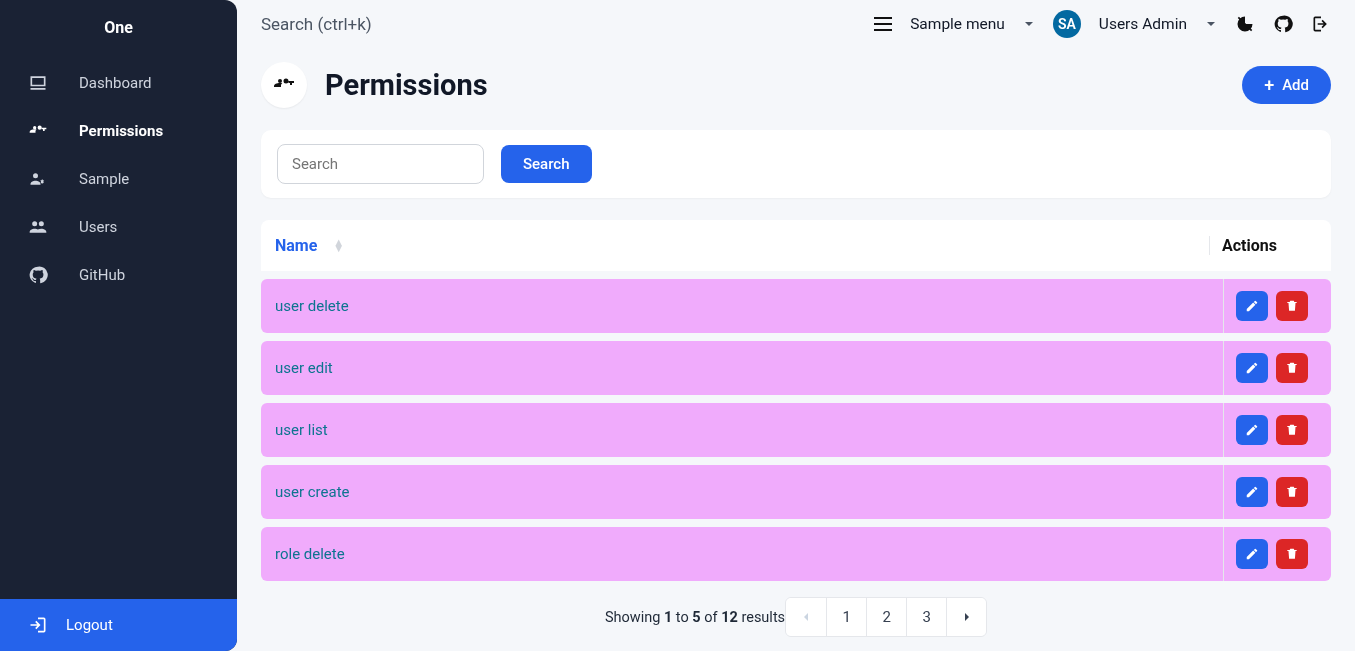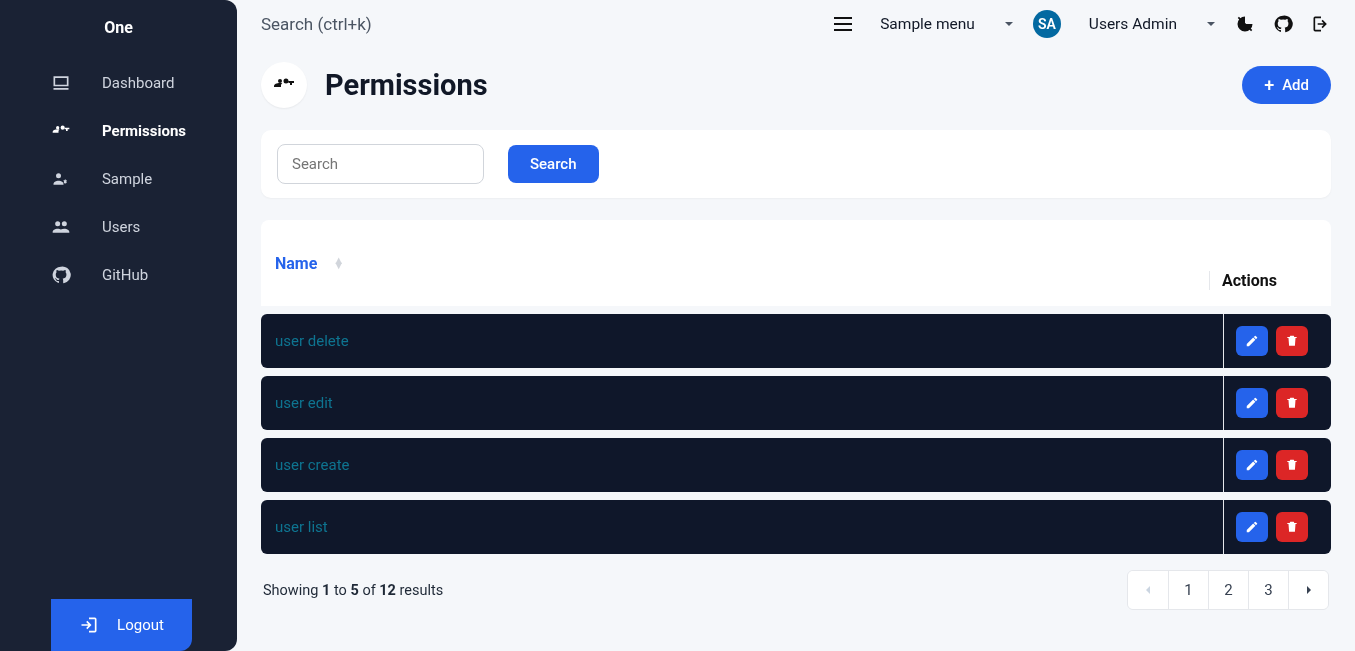--- a/index.html
+++ b/index.html
@@ -1,64 +1,64 @@
 <!DOCTYPE html>
 <html><head>
 <meta charset="utf-8">
 <style>
 * { margin:0; padding:0; box-sizing:border-box; font-family:-apple-system,BlinkMacSystemFont,"Segoe UI",Roboto,sans-serif; }
 body { background:#f5f7fa; display:flex; height:651px; width:1355px; overflow:hidden; color:#111827; }
 
 
-.sidebar { width:237px; background:#1a2234; display:flex; flex-direction:column; border-radius:0 12px 12px 0;align-items:center; }
+.sidebar { width:237px; background:#1a2234; display:flex; flex-direction:column; border-radius:0 12px 12px 0; }
 .brand { text-align:center; font-weight:700; color:#fff; padding:18px 0 14px; font-size:16px; }
 .nav { flex:1; padding-top:8px; }
 .nav-item { display:flex; align-items:center; gap:31px; padding:14px 28px; color:#cfd4de; cursor:pointer; font-size:15px; }
 .nav-item.active { color:#fff; font-weight:700; }
 .nav-icon { width:20px; height:20px; fill:currentColor; flex-shrink:0; }
-.logout { display:flex; align-items:center; gap:18px; padding:16px 28px; background:#2563eb; color:#fff; cursor:pointer; font-size:15px; border-radius:0 0 12px 0;margin-left:6px; }
+.logout { display:flex; align-items:center; gap:18px; padding:16px 28px; background:#2563eb; color:#fff; cursor:pointer; font-size:15px; border-radius:0 0 12px 0; }
 
 
 .main { flex:1; display:flex; flex-direction:column; }
 .topbar { display:flex; align-items:center; justify-content:space-between; padding:10px 24px 6px; }
 .search-hint { color:#4b5563; font-size:17px; cursor:text; }
 .topbar-right { display:flex; align-items:center; gap:18px; }
-.menu-group { display:flex; align-items:center; gap:28px; cursor:pointer; color:#111827; font-size:15.5px; }
+.menu-group { display:flex; align-items:center; gap:18px; cursor:pointer; color:#111827; font-size:15.5px; }
 .avatar { width:28px; height:28px; border-radius:50%; background:#0369a1; color:#fff; font-size:14px; font-weight:600; display:flex; align-items:center; justify-content:center; }
 .top-icon { width:20px; height:20px; fill:#111; cursor:pointer; }
 .hamburger-icon { width:18px; height:14px; }
 .chev { width:12px; height:12px; fill:#4b5563; }
 
 .content { padding:18px 24px 0; flex:1; display:flex; flex-direction:column; }
 .page-head { display:flex; align-items:center; justify-content:space-between; margin-bottom:22px; }
 .page-head-left { display:flex; align-items:center; gap:18px; }
 .page-icon-wrap { width:46px; height:46px; border-radius:50%; background:#fff; display:flex; align-items:center; justify-content:center; box-shadow:0 1px 2px rgba(0,0,0,0.06); }
 .page-icon-wrap svg { width:24px; height:24px; fill:#111; }
 .page-title { font-size:29px; font-weight:700; }
 .btn-add { background:#2563eb; color:#fff; border:none; border-radius:999px; padding:10px 22px; font-size:15px; font-weight:500; display:flex; align-items:center; gap:8px; cursor:pointer; }
 .btn-add .plus { font-size:18px; line-height:1; }
 
-.search-bar { background:#fff; border-radius:10px; padding:14px 16px; display:flex; gap:24px; align-items:center; margin-bottom:22px; box-shadow:0 1px 2px rgba(0,0,0,0.04); }
+.search-bar { background:#fff; border-radius:10px; padding:14px 16px; display:flex; gap:17px; align-items:center; margin-bottom:22px; box-shadow:0 1px 2px rgba(0,0,0,0.04); }
 .search-input { width:207px; padding:10px 14px; border:1px solid #d1d5db; border-radius:8px; font-size:15px; }
 .search-btn { background:#2563eb; color:#fff; border:none; border-radius:8px; padding:10px 22px; font-size:15px; font-weight:500; cursor:pointer; }
 
 .table-card { background:transparent; }
 .t-head { display:flex; background:#fff; border-radius:8px 8px 0 0; padding:16px 14px; font-weight:700; align-items:center; }
 .col-name { flex:1; display:flex; align-items:center; gap:16px; color:#2563eb; }
 .sort-stack { display:flex; flex-direction:column; line-height:0.5; color:#d1d5db; font-size:11px; cursor:pointer; }
-.col-actions { width:108px; text-align:left; border-left:1px solid #e5e7eb; padding-left:12px; color:#111;margin-top:35px; }
-.t-row { display:flex; background:#0f172a; margin-top:8px; border-radius:6px; align-items:center; }
+.col-actions { width:108px; text-align:left; border-left:1px solid #e5e7eb; padding-left:12px; color:#111; }
+.t-row { display:flex; background:#f0abfc; margin-top:8px; border-radius:6px; align-items:center; }
 .t-row .cell-name { flex:1; padding:18px 14px; color:#0e7490; cursor:pointer; font-size:15px; }
 .t-row .cell-actions { width:108px; border-left:1px solid #e5e7eb; padding:12px; display:flex; gap:8px; justify-content:flex-start; }
 .icon-btn { width:32px; height:30px; border:none; border-radius:6px; display:flex; align-items:center; justify-content:center; cursor:pointer; }
 .icon-btn.edit { background:#2563eb; }
 .icon-btn.del { background:#dc2626; }
 .icon-btn svg { width:14px; height:14px; fill:#fff; }
 
-.pager { display:flex; align-items:center; justify-content:space-between; padding:16px 2px 10px; font-size:14.5px; color:#1f2937; }
+.pager { display:flex; align-items:center; justify-content:center; padding:16px 2px 10px; font-size:14.5px; color:#1f2937; }
 .pager .bold { font-weight:700; }
 .pager-btns { display:flex; border:1px solid #e5e7eb; border-radius:6px; overflow:hidden; }
 .pg { width:40px; height:38px; display:flex; align-items:center; justify-content:center; background:#fff; border-left:1px solid #e5e7eb; cursor:pointer; font-size:15px; color:#374151; }
 .pg:first-child { border-left:none; }
 .pg.disabled { color:#cbd5e1; cursor:default; }
 .pg svg { width:12px; height:12px; fill:currentColor; }
 </style>
 </head>
 <body>
 
@@ -201,36 +201,51 @@
               </svg>
             </button>
           <button class="icon-btn del">
               <svg viewBox="0 0 24 24">
                 <path d="M6 7h12l-1 13H7L6 7zm3-4h6l1 2h4v2H4V5h4l1-2z"></path>
               </svg>
             </button>
         </div>
       </div>
       <div class="t-row">
+        <div class="cell-name">user list</div>
+        <div class="cell-actions">
+          <button class="icon-btn edit">
+              <svg viewBox="0 0 24 24">
+                <path d="M3 17.25V21h3.75L17.8 9.94l-3.75-3.75L3 17.25zM20.7 7.04a1 1 0 000-1.41l-2.34-2.34a1 1 0 00-1.41 0l-1.83 1.83 3.75 3.75 1.83-1.83z"></path>
+              </svg>
+            </button>
+          <button class="icon-btn del">
+              <svg viewBox="0 0 24 24">
+                <path d="M6 7h12l-1 13H7L6 7zm3-4h6l1 2h4v2H4V5h4l1-2z"></path>
+              </svg>
+            </button>
+        </div>
+      </div>
+      <div class="t-row">
         <div class="cell-name">user create</div>
         <div class="cell-actions">
           <button class="icon-btn edit">
               <svg viewBox="0 0 24 24">
                 <path d="M3 17.25V21h3.75L17.8 9.94l-3.75-3.75L3 17.25zM20.7 7.04a1 1 0 000-1.41l-2.34-2.34a1 1 0 00-1.41 0l-1.83 1.83 3.75 3.75 1.83-1.83z"></path>
               </svg>
             </button>
           <button class="icon-btn del">
               <svg viewBox="0 0 24 24">
                 <path d="M6 7h12l-1 13H7L6 7zm3-4h6l1 2h4v2H4V5h4l1-2z"></path>
               </svg>
             </button>
         </div>
       </div>
       <div class="t-row">
-        <div class="cell-name">user list</div>
+        <div class="cell-name">role delete</div>
         <div class="cell-actions">
           <button class="icon-btn edit">
               <svg viewBox="0 0 24 24">
                 <path d="M3 17.25V21h3.75L17.8 9.94l-3.75-3.75L3 17.25zM20.7 7.04a1 1 0 000-1.41l-2.34-2.34a1 1 0 00-1.41 0l-1.83 1.83 3.75 3.75 1.83-1.83z"></path>
               </svg>
             </button>
           <button class="icon-btn del">
               <svg viewBox="0 0 24 24">
                 <path d="M6 7h12l-1 13H7L6 7zm3-4h6l1 2h4v2H4V5h4l1-2z"></path>
               </svg>

